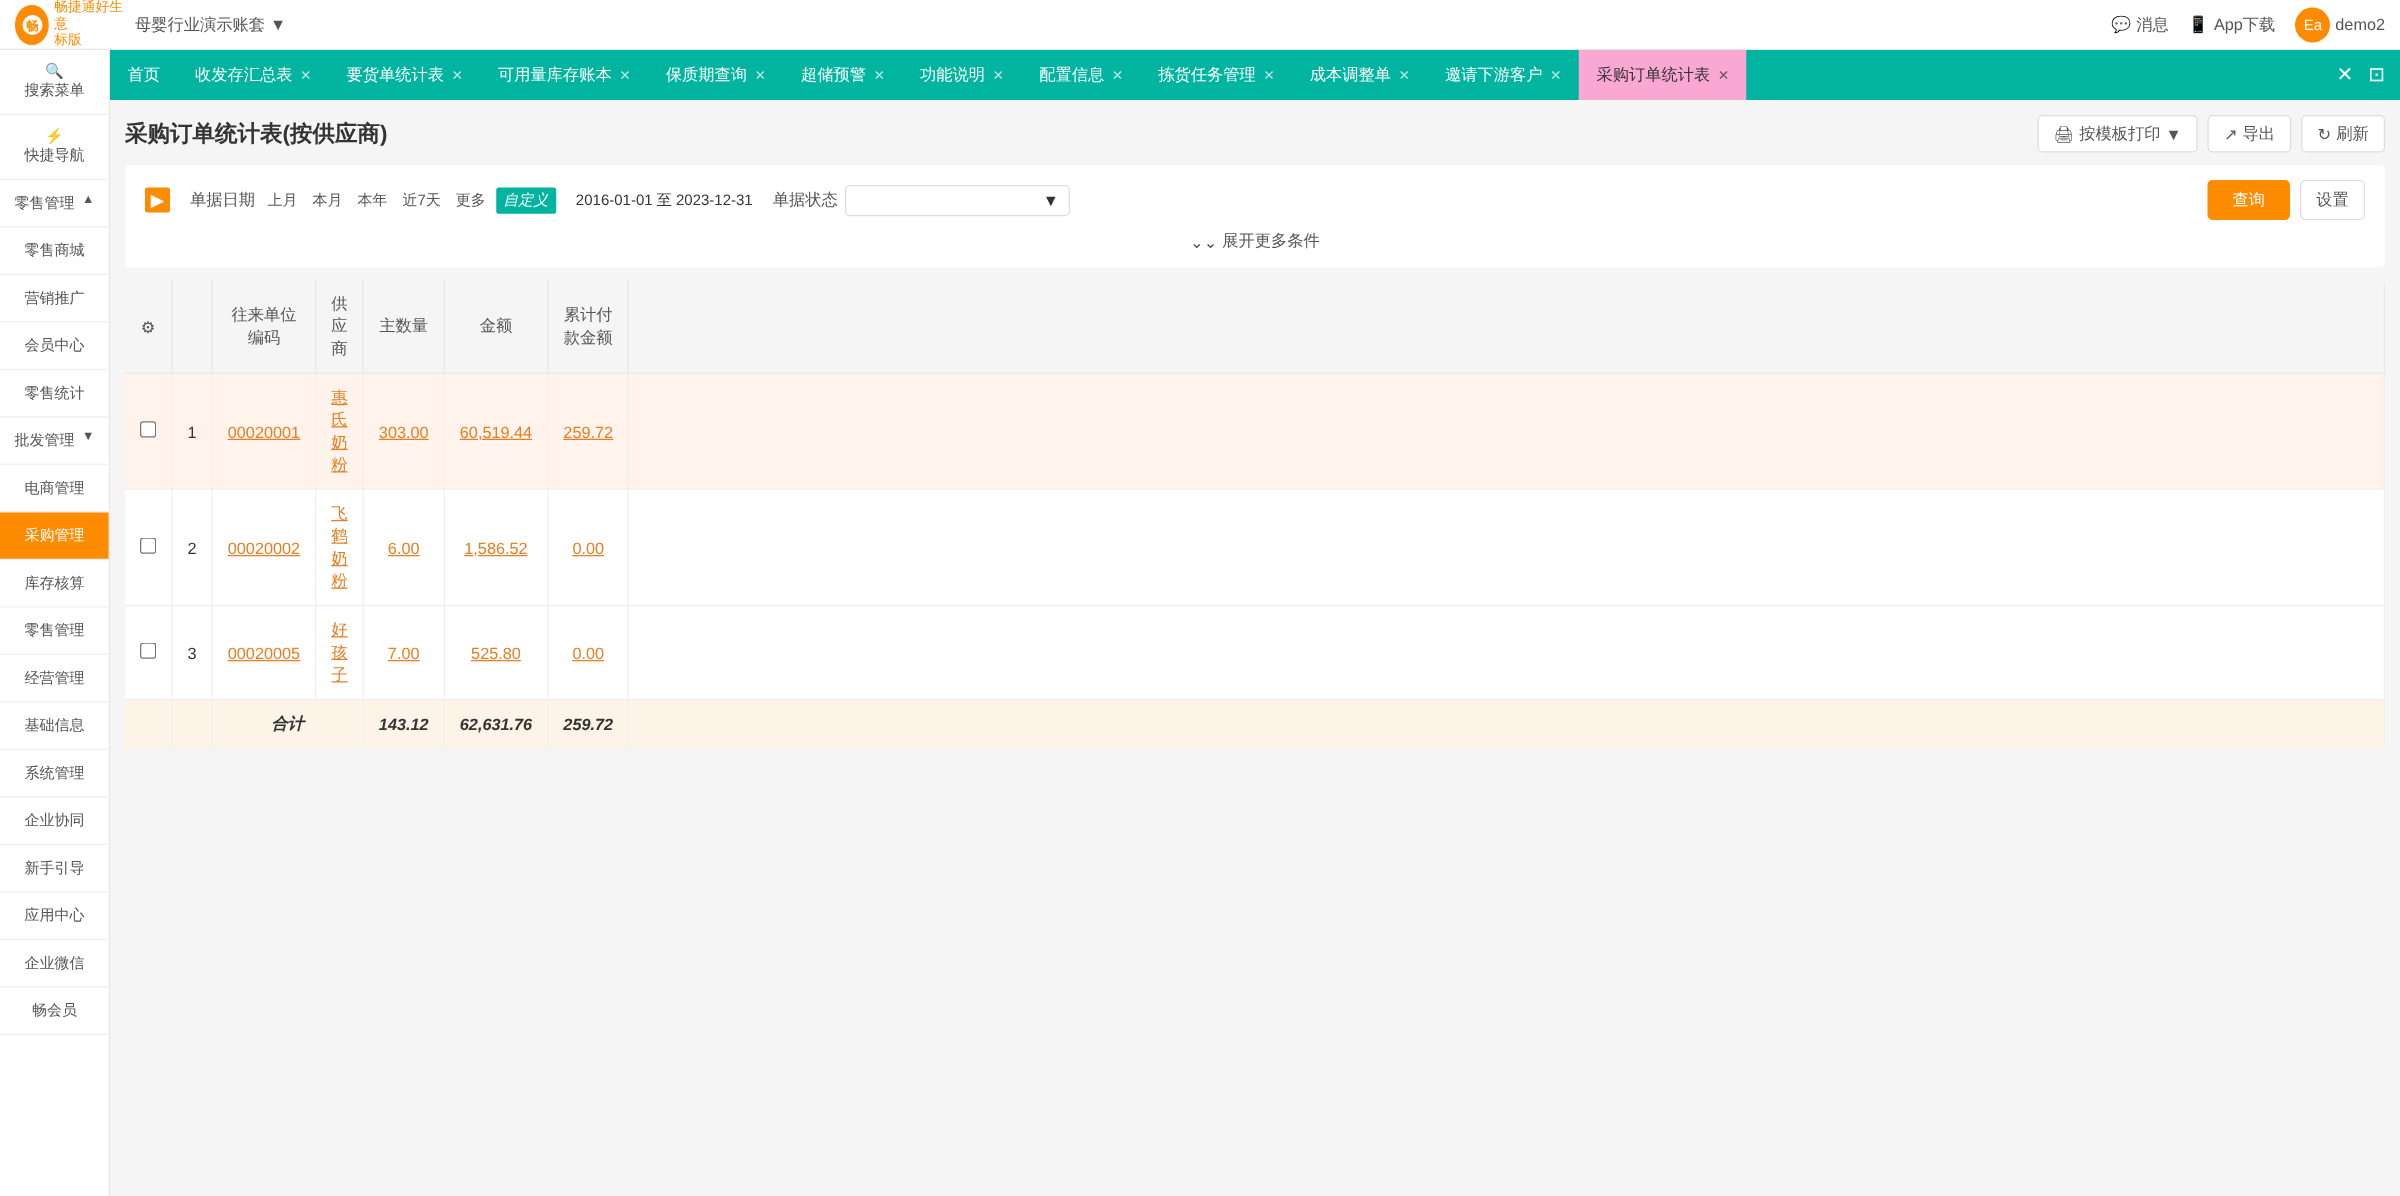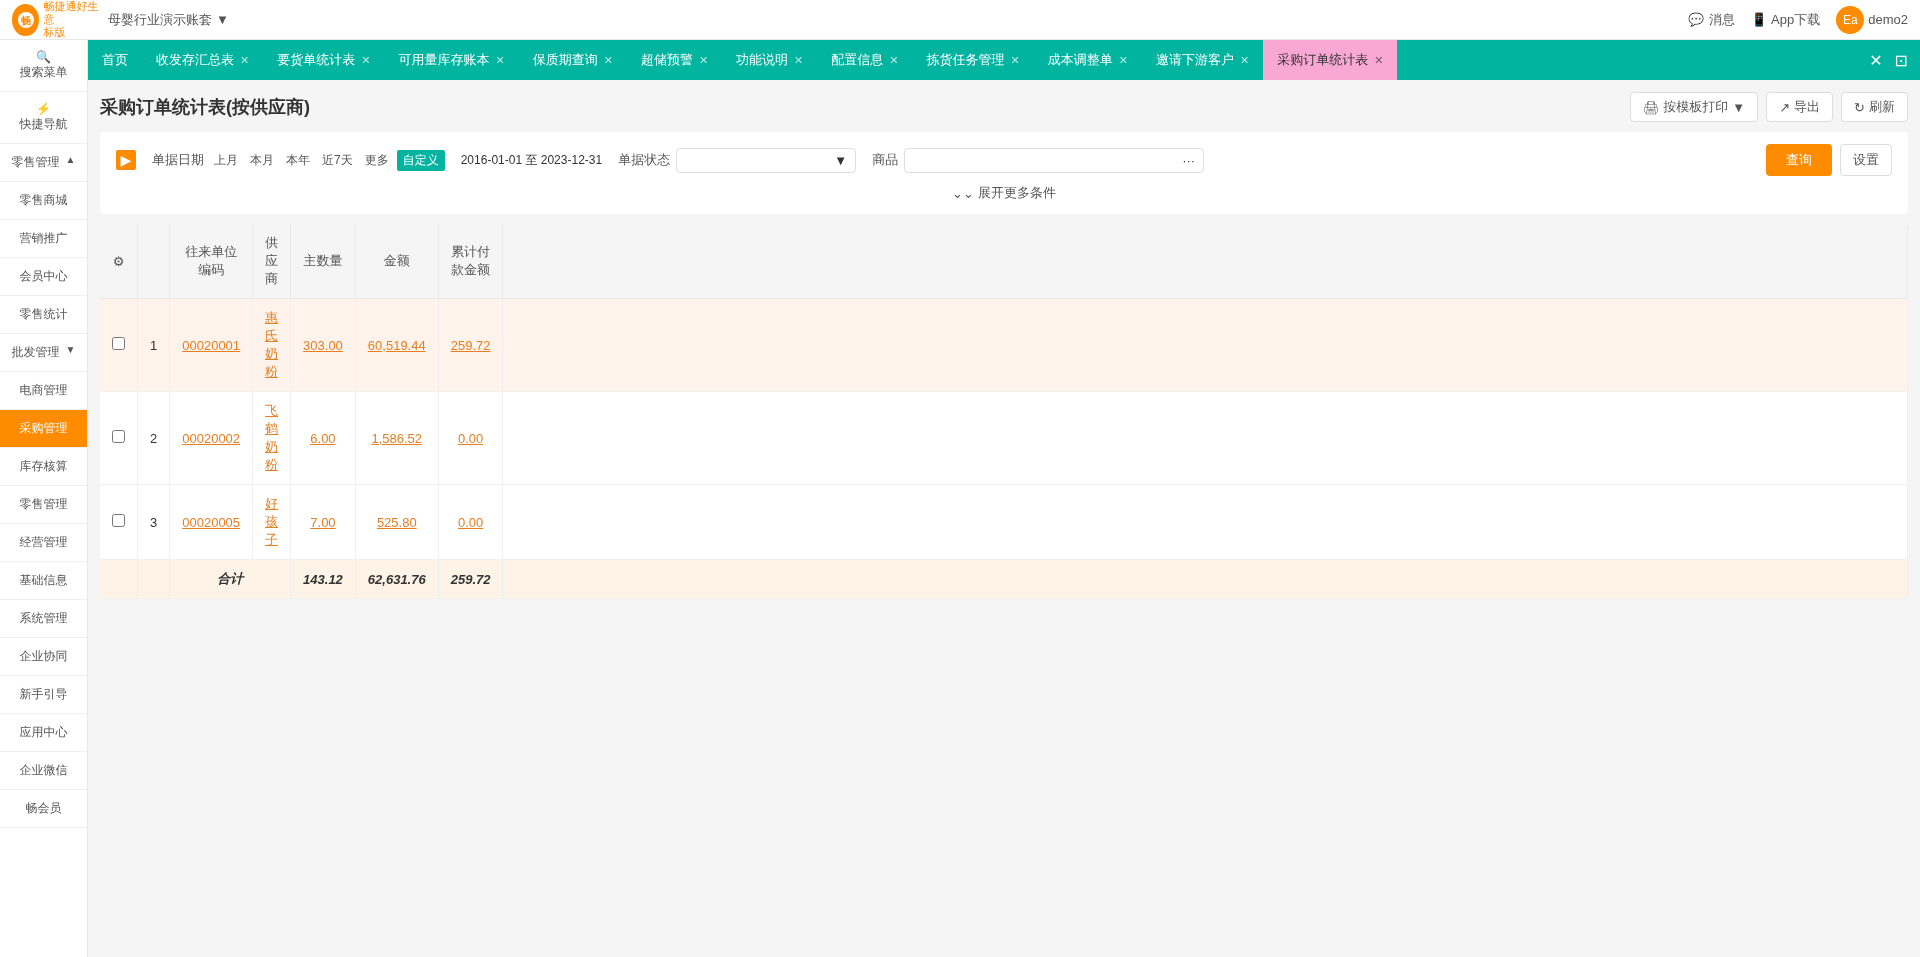--- a/index.html
+++ b/index.html
@@ -50,21 +50,21 @@
     .btn-refresh { display: flex; align-items: center; gap: 4px; border: 1px solid #ddd; background: #fff; padding: 5px 12px; border-radius: 4px; cursor: pointer; font-size: 13px; color: #555; }
 
     
     .filter-bar { background: #fff; border-radius: 4px; padding: 12px 16px; margin-bottom: 10px; }
     .filter-row { display: flex; align-items: center; gap: 16px; flex-wrap: wrap; }
     .filter-toggle-btn { background: #ff8c00; color: #fff; border: none; width: 20px; height: 20px; border-radius: 2px; cursor: pointer; display: flex; align-items: center; justify-content: center; font-size: 14px; }
     .filter-item { display: flex; align-items: center; gap: 6px; }
     .filter-label { color: #555; font-size: 13px; white-space: nowrap; }
     .date-shortcuts { display: flex; gap: 4px; }
     .date-shortcut { color: #555; cursor: pointer; font-size: 12px; padding: 2px 4px; }
-    .date-shortcut.custom { color: #fff; background: #00b4a0; border-radius: 2px; padding: 2px 6px; }
+    .date-shortcut.custom { color: #fff; background: #00b4a0; border-radius: 2px; padding: 2px 6px; font-style: italic; }
     .date-range { color: #333; font-size: 12px; }
     .filter-select { border: 1px solid #ddd; border-radius: 4px; padding: 4px 8px; font-size: 13px; min-width: 140px; display: flex; align-items: center; justify-content: space-between; cursor: pointer; background: #fff; }
     .expand-more { display: flex; align-items: center; justify-content: center; margin-top: 8px; }
     .expand-btn { display: flex; align-items: center; gap: 4px; color: #555; cursor: pointer; font-size: 13px; border: none; background: none; }
     .btn-query { background: #ff8c00; color: #fff; border: none; padding: 6px 20px; border-radius: 4px; cursor: pointer; font-size: 13px; }
     .btn-settings { background: #fff; color: #555; border: 1px solid #ddd; padding: 6px 12px; border-radius: 4px; cursor: pointer; font-size: 13px; }
 
     
     .table-container { background: #fff; border-radius: 4px; overflow: hidden; }
     table { width: 100%; border-collapse: collapse; }
@@ -294,27 +294,20 @@
               <span> 至 </span>
               <span>2023-12-31</span>
             </div>
             <div class="filter-item">
               <span class="filter-label">单据状态</span>
               <div class="filter-select" style="min-width:180px;">
                 <span></span>
                 <span>▼</span>
               </div>
             </div>
-            <div class="filter-item">
-              <span class="filter-label">商品</span>
-              <div class="filter-select" style="min-width:300px;">
-                <span></span>
-                <span>···</span>
-              </div>
-            </div>
             <div style="margin-left:auto; display:flex; gap:8px;justify-content:space-between;">
               <button class="btn-query">查询</button>
               <button class="btn-settings">设置</button>
             </div>
           </div>
           <div class="expand-more">
             <button class="expand-btn">
               <span>⌄⌄</span>
               <span>展开更多条件</span>
             </button>

